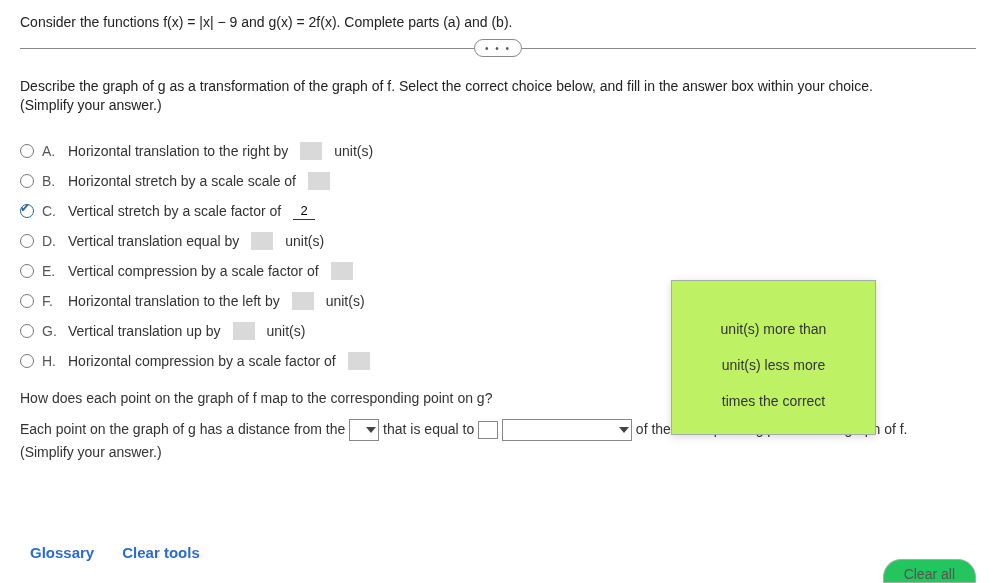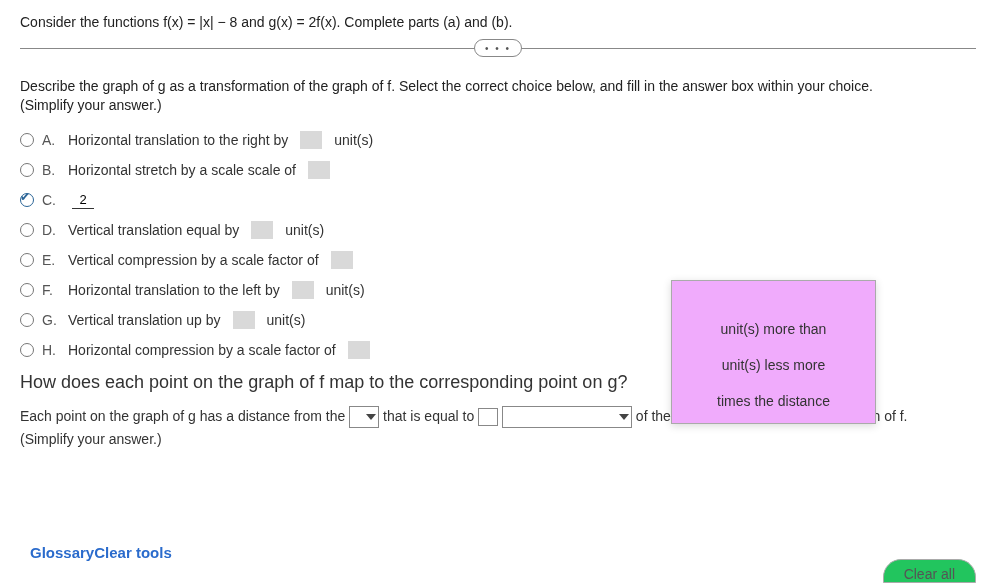--- a/index.html
+++ b/index.html
@@ -31,21 +31,21 @@
       width: 48px;
       height: 18px;
       display: flex;
       align-items: center;
       justify-content: center;
       font-size: 10px;
       letter-spacing: 2px;
       color: #555;
       cursor: pointer;
     }
-    .instruction { font-size: 14px; color: #222; line-height: 1.35; margin-bottom: 10px; }
+    .instruction { font-size: 14px; color: #222; line-height: 1.35; margin-bottom: 21px; }
     .options { list-style: none; }
     .options li {
       display: flex;
       align-items: center;
       gap: 8px;
       padding: 6px 0;
       font-size: 14px;
       color: #333;
     }
     .radio {
@@ -74,21 +74,21 @@
       margin: 0 4px;
     }
     .blank-box.filled {
       background: #fff;
       border-bottom: 1px solid #333;
       text-align: center;
       font-size: 13px;
       line-height: 18px;
       color: #000;
     }
-    .sub-question { margin-top: 7px; font-size: 18px; }
+    .sub-question { margin-top: 14px; font-size: 14px; }
     .fill-sentence { margin-top: 12px; font-size: 14px; line-height: 1.6; }
     .dropdown {
       display: inline-flex;
       align-items: center;
       border: 1px solid #888;
       height: 22px;
       padding: 0 2px 0 8px;
       background: #fff;
       cursor: pointer;
       vertical-align: middle;
@@ -108,37 +108,38 @@
       display: inline-block;
       width: 20px; height: 18px;
       border: 1px solid #888;
       vertical-align: middle;
     }
     .popup {
       position: absolute;
       right: 120px;
       top: 280px;
       width: 205px;
-      background: #f0abfc;
+      background: #bef264;
       border: 1px solid #aaa;
       box-shadow: 0 2px 8px rgba(0,0,0,0.15);
-      padding: 30px 20px 4px 20px;
+      padding: 30px 20px 15px 20px;
     }
     .popup-item {
       font-size: 14px;
       color: #333;
       padding: 10px 4px;
       text-align: center;
       cursor: pointer;
     }
     .footer-links {
       position: absolute;
       bottom: 22px;
       left: 30px;
       display: flex;
+      gap: 28px;
     }
     .footer-links a {
       color: #2a6bcc;
       font-weight: bold;
       font-size: 15px;
       text-decoration: none;
       cursor: pointer;
     }
     .partial-btn {
       position: absolute;
@@ -149,21 +150,21 @@
       padding: 6px 20px 0 20px;
       font-size: 14px;
       color: #555;
       background: #22c55e;
     }
   </style>
 </head>
 <body>
 
 <div class="container">
-  <div class="question-header">Consider the functions f(x) = |x| − 8 and g(x) = 2f(x). Complete parts (a) and (b).</div>
+  <div class="question-header">Consider the functions f(x) = |x| − 9 and g(x) = 2f(x). Complete parts (a) and (b).</div>
 
   <div class="divider-row">
     <div class="ellipsis-pill">• • •</div>
   </div>
 
   <div class="instruction">
     <span>Describe the graph of g as a transformation of the graph of f. Select the correct choice below, and fill in the answer box within your choice.</span><br>
     <span>(Simplify your answer.)</span>
   </div>
 
@@ -177,20 +178,21 @@
     </li>
     <li>
       <span class="radio"></span>
       <span class="opt-letter">B.</span>
       <span>Horizontal stretch by a scale scale of</span>
       <span class="blank-box"></span>
     </li>
     <li>
       <span class="radio checked"></span>
       <span class="opt-letter">C.</span>
+      <span>Vertical stretch by a scale factor of</span>
       <span class="blank-box filled">2</span>
     </li>
     <li>
       <span class="radio"></span>
       <span class="opt-letter">D.</span>
       <span>Vertical translation equal by</span>
       <span class="blank-box"></span>
       <span>unit(s)</span>
     </li>
     <li>
@@ -237,21 +239,21 @@
       </span>
     <span>of the corresponding point on the graph of f.</span>
     <br>
     <span>(Simplify your answer.)</span>
   </div>
 </div>
 
 <div class="popup">
   <div class="popup-item">unit(s) more than</div>
   <div class="popup-item">unit(s) less more</div>
-  <div class="popup-item">times the distance</div>
+  <div class="popup-item">times the correct</div>
 </div>
 
 <div class="footer-links">
   <a>Glossary</a>
   <a>Clear tools</a>
 </div>
 
 <div class="partial-btn">Clear all</div>
 
 </body></html>

